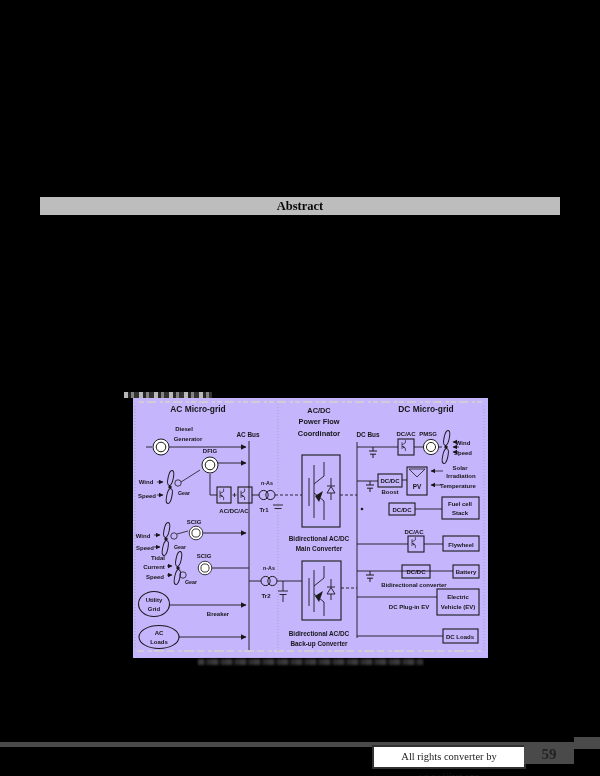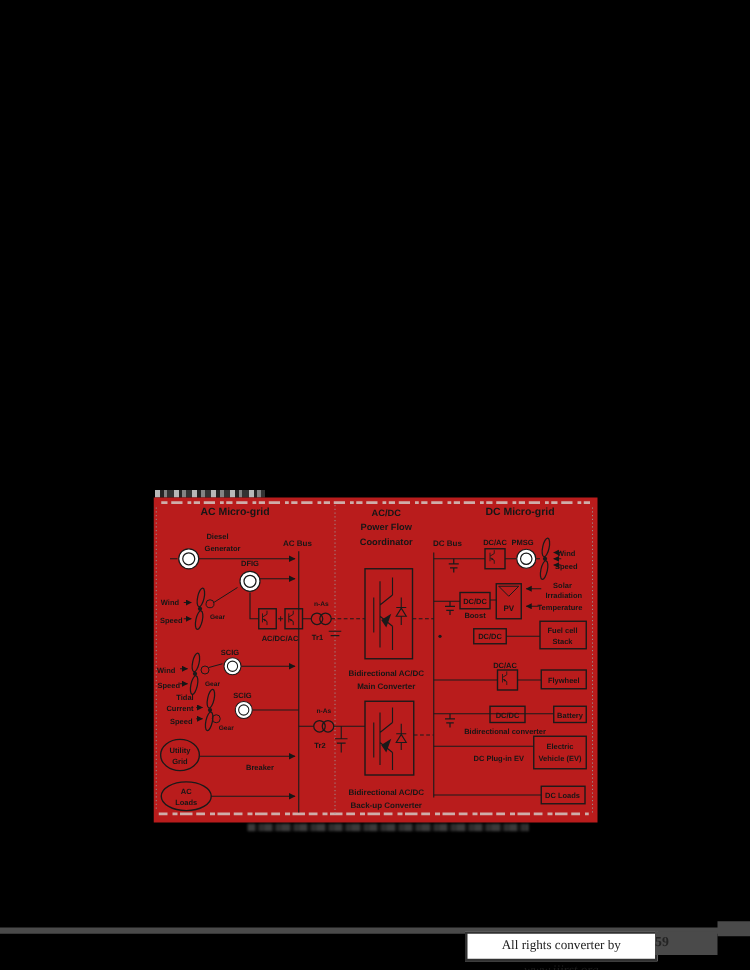--- a/index.html
+++ b/index.html
@@ -7,48 +7,51 @@
         font-family:"Liberation Serif", serif;}
   
   .abstract-bar{position:absolute;left:40px;top:197px;width:520px;height:18px;
         background:#bdbdbd;text-align:center;line-height:18px;
         font-weight:bold;font-size:12.5px;color:#0a0a0a;}
   
   .cut-smudge{position:absolute;left:124px;top:392px;width:88px;height:6px;
         background:repeating-linear-gradient(90deg,#d9d9d9 0 4px,#2b2b2b 4px 7px,#9a9a9a 7px 10px,#3d3d3d 10px 15px);
         filter:blur(.6px);opacity:.85;}
   
-  .figure{position:absolute;left:123px;top:398px;width:355px;height:260px;background:#b91c1c;}
+  .figure{position:absolute;left:133px;top:398px;width:355px;height:260px;background:#c4b5fd;}
   .figure svg{display:block;filter:blur(.28px);}
   svg text{font-family:"Liberation Sans",sans-serif;font-weight:bold;fill:#161616;text-anchor:middle;}
   .t5{font-size:5.3px}.t6{font-size:6px}.t65{font-size:6.4px}.t75{font-size:7.4px}.t8{font-size:8.4px}
   .ln{stroke:#1a1a1a;stroke-width:.9;fill:none}
   .lt{stroke:#1a1a1a;stroke-width:.8;fill:none}
   .bx{stroke:#1a1a1a;stroke-width:1.1;fill:none}
   .sep{stroke:#9a9a9a;stroke-width:.7;stroke-dasharray:1,2;fill:none}
   .noise{stroke:#d4d2cd;stroke-width:2.2;fill:none;opacity:.8}
   .dash{stroke:#1a1a1a;stroke-width:.9;stroke-dasharray:3,2;fill:none}
   
   .cap-smudge{position:absolute;left:198px;top:659px;width:225px;height:6px;
         background:repeating-linear-gradient(90deg,#6a6a6a 0 6px,#222 6px 9px,#555 9px 14px);
         filter:blur(1px);opacity:.55;}
   
   .footer-rule{position:absolute;left:0;top:742px;width:600px;height:5px;background:#4a4a4a;}
   .page-tab{position:absolute;left:524px;top:745px;width:50px;height:19px;background:#4a4a4a;
-        text-align:left;line-height:19px;font-weight:bold;font-size:11px;color:#232323;}
+        text-align:center;line-height:19px;font-weight:bold;font-size:15px;color:#232323;}
   .tab-step{position:absolute;left:574px;top:737px;width:26px;height:12px;background:#4a4a4a;}
   .copyright-box{position:absolute;left:372px;top:745px;width:150px;height:20px;background:#fff;
         border:2px solid #313131;text-align:center;line-height:20px;font-size:10.5px;color:#1c1c1c;}
   .copyright-box .it{font-style:italic;}
 </style>
 </head>
 <body>
 
 <div class="page">
 
+  <div class="abstract-bar">
+    <span>Abstract</span>
+  </div>
 
   <div class="cut-smudge"></div>
 
   <div class="figure">
     <svg width="355" height="260" viewBox="0 0 355 260">
       <defs>
         <marker id="arr" markerWidth="7" markerHeight="7" refX="5.5" refY="3" orient="auto">
           <path d="M0,0 L6,3 L0,6 z" fill="#161616"></path>
         </marker>
         <g id="gen">

